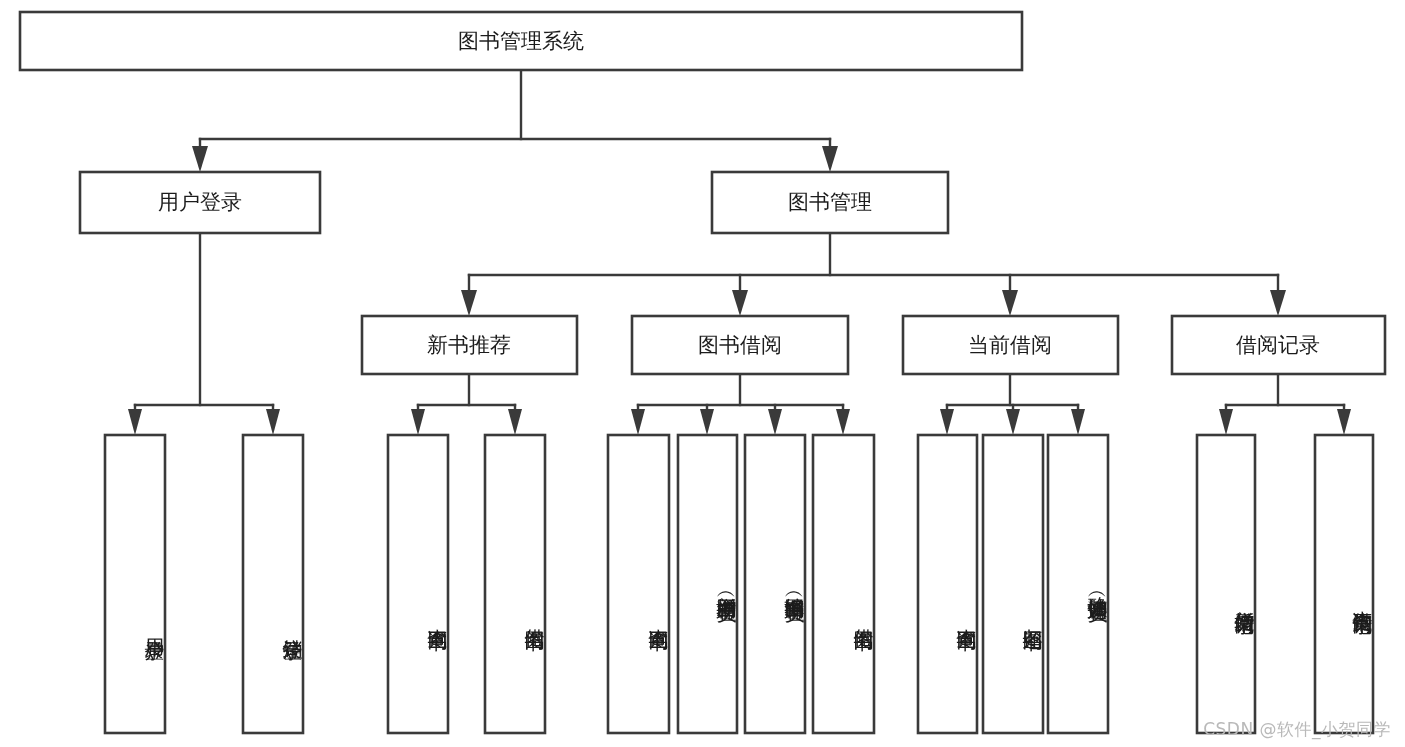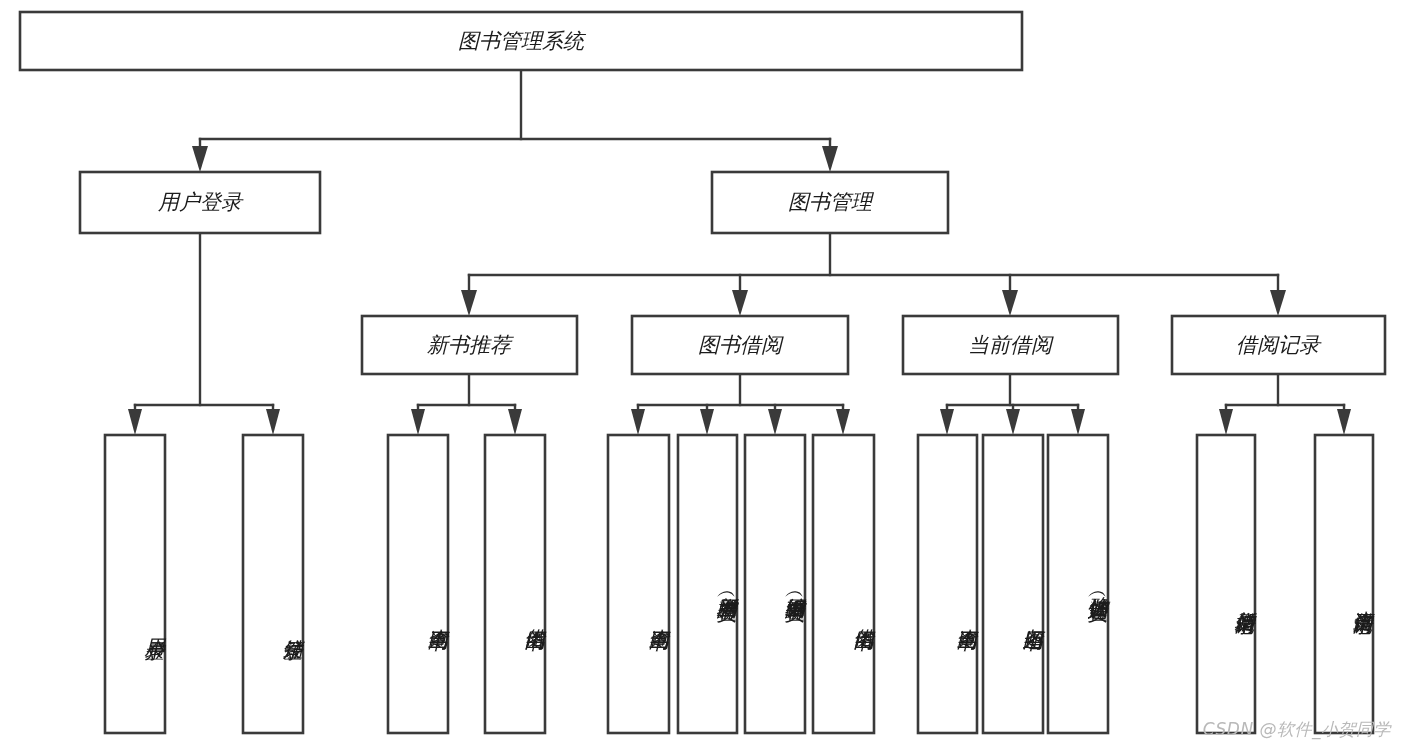--- a/index.html
+++ b/index.html
@@ -11,21 +11,20 @@
     width: 1405px;
     height: 747px;
     font-family: "DejaVu Sans", "Liberation Sans", sans-serif;
     overflow: hidden;
   }
   #diagram-root {
     position: relative;
     width: 1405px;
     height: 747px;
     background: #ffffff;
-    font-style: italic;
   }
   svg#flow {
     position: absolute;
     left: 0;
     top: 0;
     width: 1405px;
     height: 747px;
     display: block;
   }
   .node-rect {

